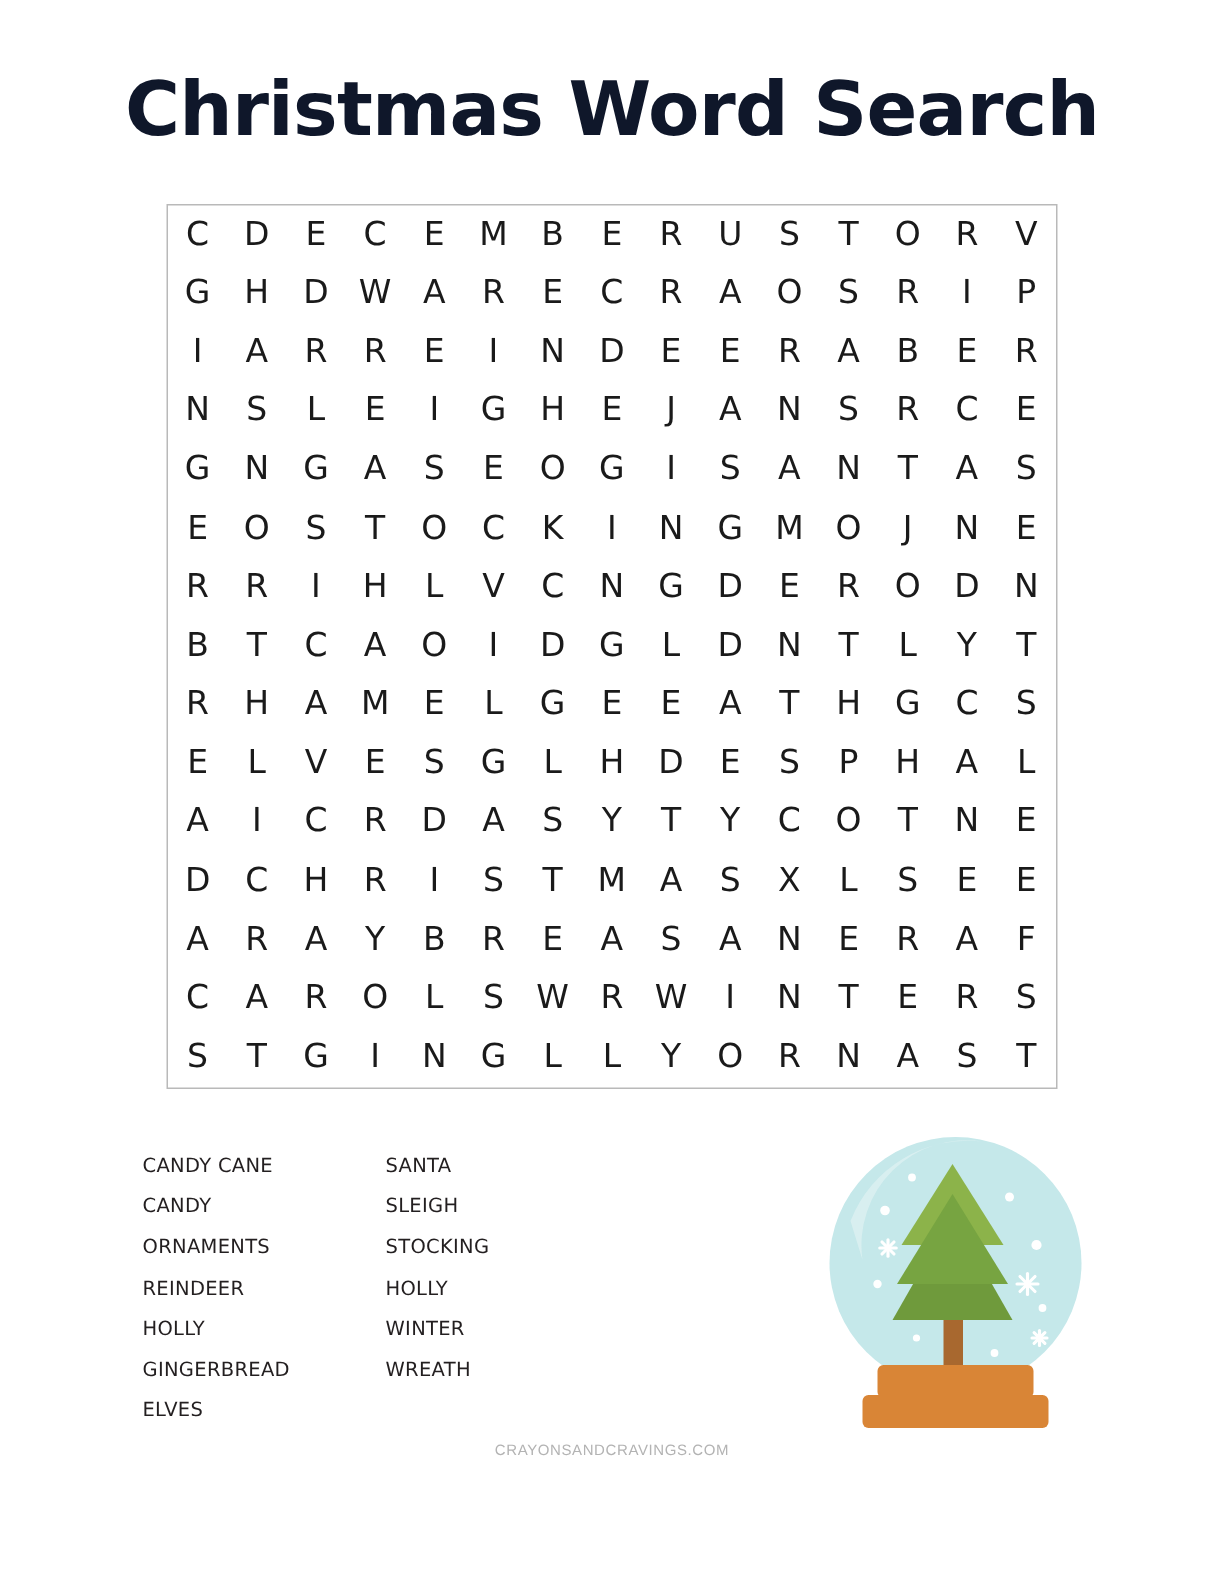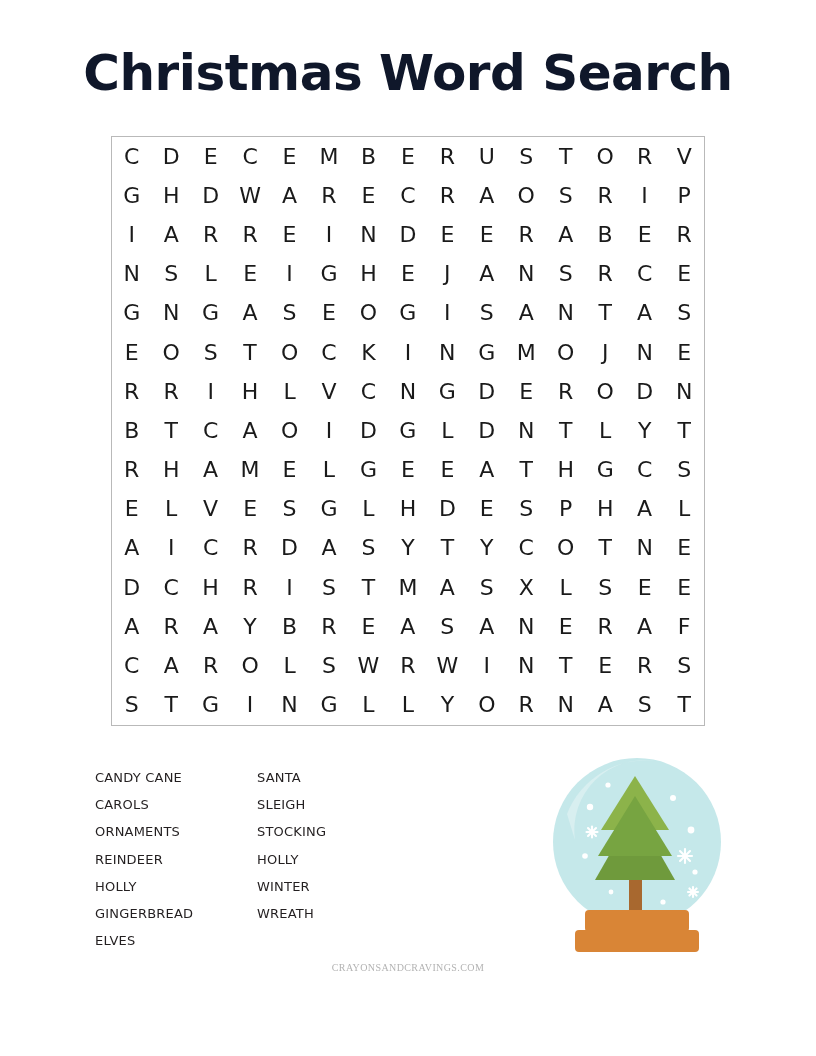--- a/index.html
+++ b/index.html
@@ -77,21 +77,21 @@
     letter-spacing: 0.2px;
     margin-bottom: 12.2px;
     white-space: nowrap;
   }
   .credit {
     position: absolute;
     left: 0;
     top: 962px;
     width: 816px;
     text-align: center;
-    font-family: Liberation Serif, serif;
+    font-family: Liberation Sans, sans-serif;
     font-size: 10px;
     color: #b3b3b3;
     letter-spacing: 0.4px;
   }
   .snowglobe {
     position: absolute;
     left: 545px;
     top: 752px;
     width: 200px;
     height: 205px;
@@ -365,21 +365,21 @@
             <td>S</td>
             <td>T</td>
           </tr>
         </tbody>
     </table>
   </div>
 
   <div class="words">
     <div class="word-col">
         <div class="word-item">CANDY CANE</div>
-        <div class="word-item">CAROLS</div>
+        <div class="word-item">CANDY</div>
         <div class="word-item">ORNAMENTS</div>
         <div class="word-item">REINDEER</div>
         <div class="word-item">HOLLY</div>
         <div class="word-item">GINGERBREAD</div>
         <div class="word-item">ELVES</div>
       </div>
     <div class="word-col">
         <div class="word-item">SANTA</div>
         <div class="word-item">SLEIGH</div>
         <div class="word-item">STOCKING</div>

